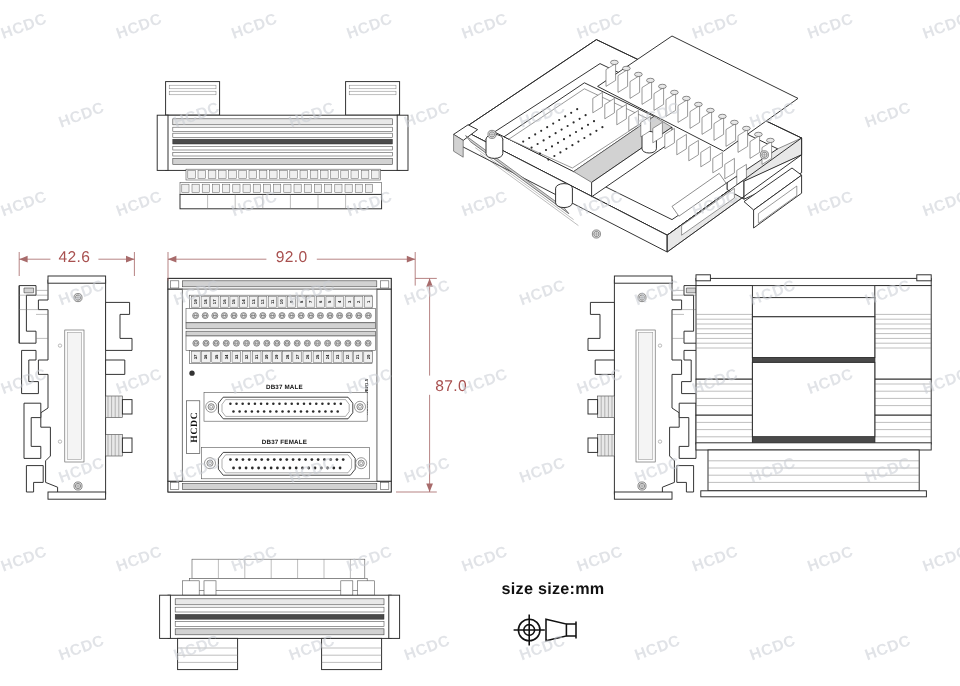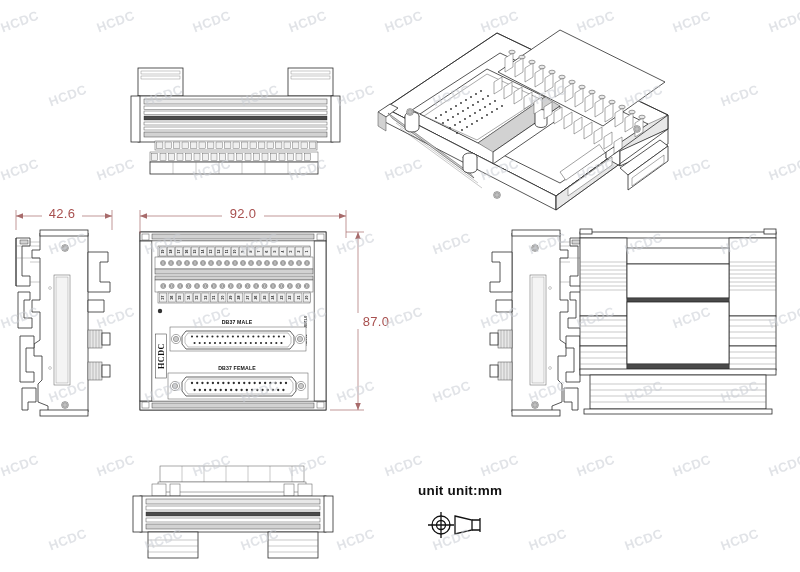--- a/index.html
+++ b/index.html
@@ -811,21 +811,21 @@
       <circle cx="441" cy="525" r="4.5" fill="none" stroke="#111" stroke-width="1.3"></circle>
       <path d="M428,525 L454,525 M441,512 L441,538" stroke="#111" stroke-width="1.3"></path>
 
       <path d="M455,516 L472,520 L472,530 L455,534 Z" fill="none" stroke="#111" stroke-width="1.3"></path>
       <path d="M472,520 L480,520 M472,530 L480,530" stroke="#111" stroke-width="1.3"></path>
       <path d="M480,518 L480,532" stroke="#111" stroke-width="1.3"></path>
     </g>
   </svg>
 
   <div id="note-block">
-    <div class="note-text">unit unit:mm</div>
+    <div class="note-text">size size:mm</div>
   </div>
 
   <div id="watermark-layer">
       <div class="wm" style="left: 0px; top: 14px; color: rgb(201, 205, 212); transform: rotate(-20deg);">HCDC</div>
       <div class="wm" style="left: 96px; top: 14px; color: rgb(201, 205, 212); transform: rotate(-20deg);">HCDC</div>
       <div class="wm" style="left: 192px; top: 14px; color: rgb(201, 205, 212); transform: rotate(-20deg);">HCDC</div>
       <div class="wm" style="left: 288px; top: 14px; color: rgb(201, 205, 212); transform: rotate(-20deg);">HCDC</div>
       <div class="wm" style="left: 384px; top: 14px; color: rgb(201, 205, 212); transform: rotate(-20deg);">HCDC</div>
       <div class="wm" style="left: 480px; top: 14px; color: rgb(201, 205, 212); transform: rotate(-20deg);">HCDC</div>
       <div class="wm" style="left: 576px; top: 14px; color: rgb(201, 205, 212); transform: rotate(-20deg);">HCDC</div>

